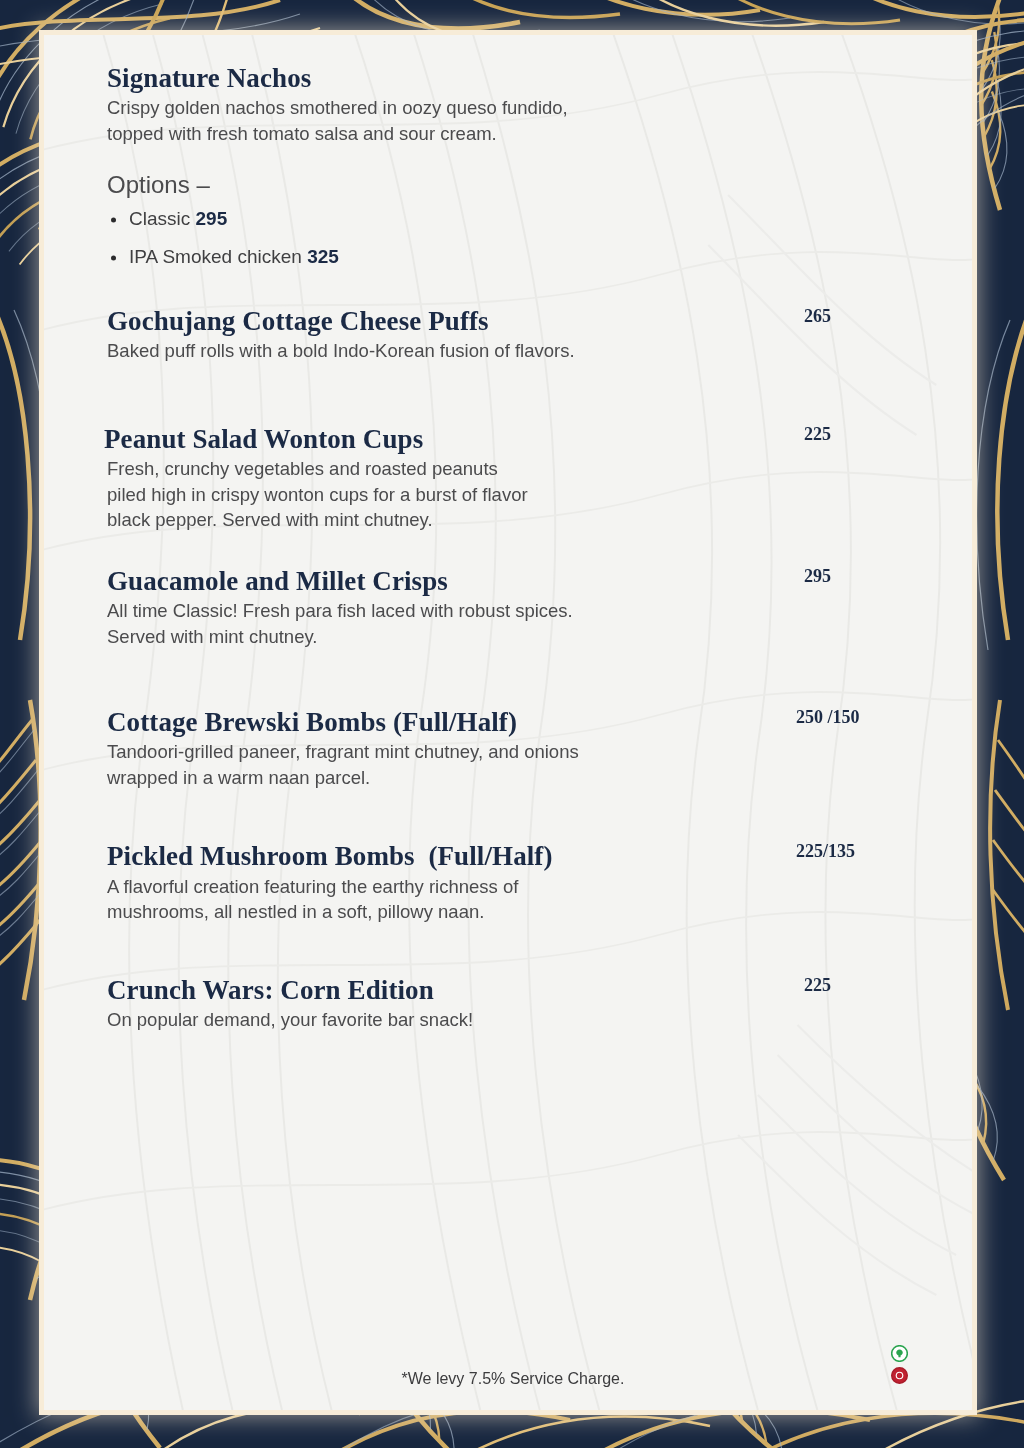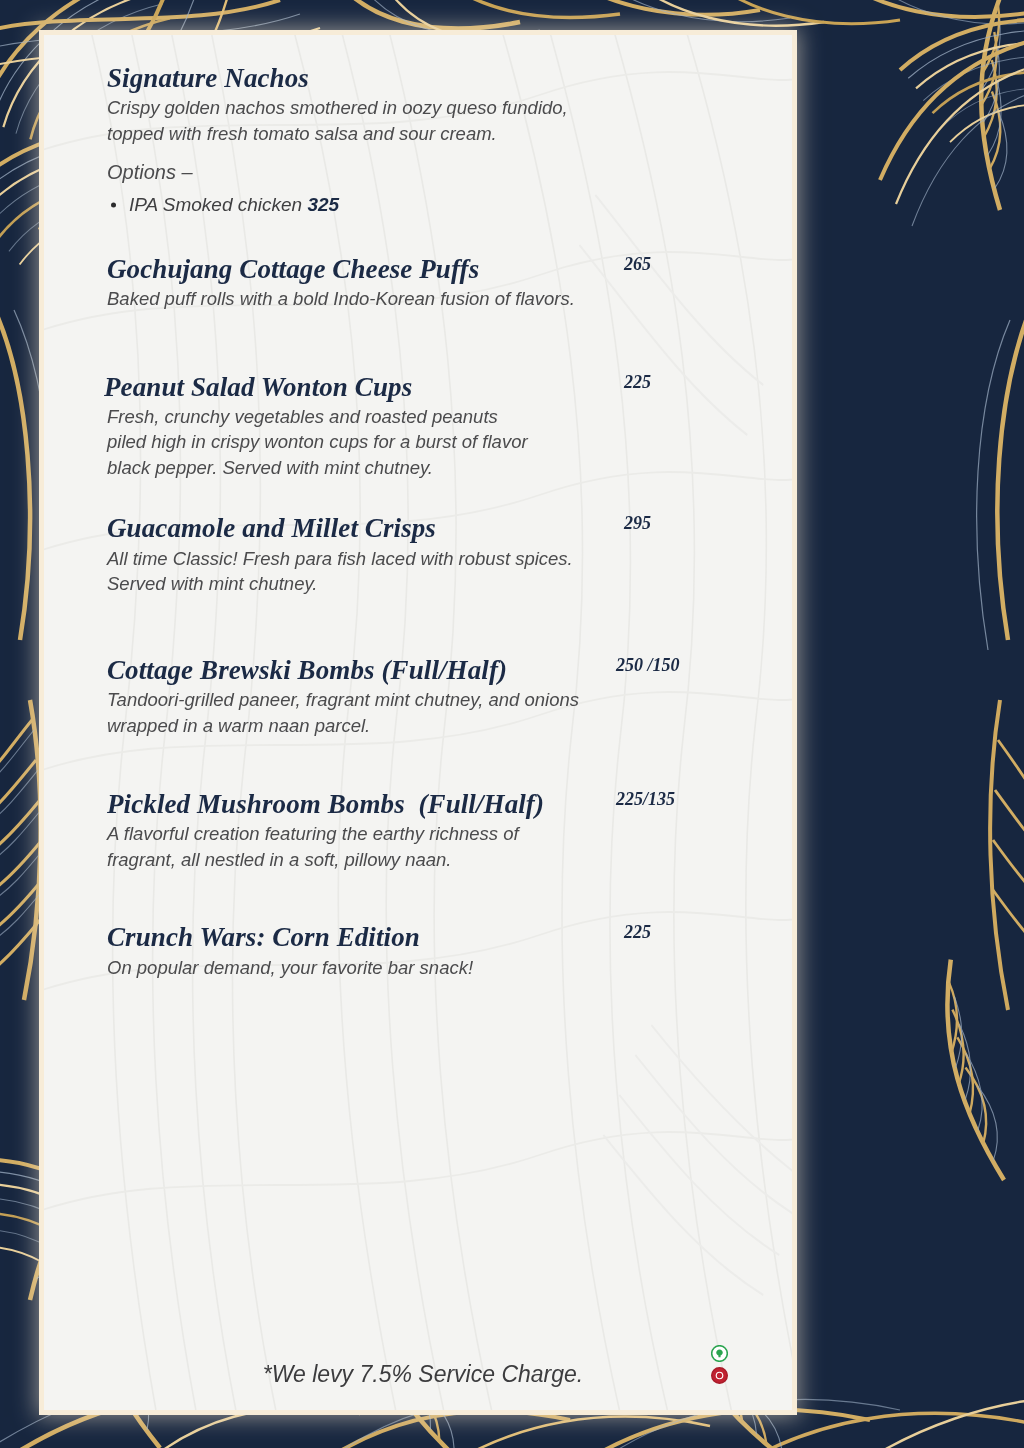--- a/index.html
+++ b/index.html
@@ -22,25 +22,24 @@
   .border-art{
     position:absolute; inset:0;
     pointer-events:none;
   }
   .border-art svg{ display:block; width:1024px; height:1448px; }
 
   
   .paper{
     position:absolute;
     left:44px; top:35px;
-    width:748px; height:1375px;
+    width:928px; height:1375px;
     background:#c4b5fd;
     box-shadow:0 0 0 5px #f7ecd8, 0 0 22px 7px rgba(247,234,210,.55);
     overflow:hidden;
-    font-style:italic;
   }
   .paper-watermark{
     position:absolute; inset:0;
     opacity:1;
     pointer-events:none;
   }
   .paper-watermark svg{ display:block; width:100%; height:100%; }
 
   .content{
     position:relative;
@@ -84,24 +83,24 @@
     font-size:18.5px;
     line-height:1.38;
     color:#4b4b4d;
     margin-top:1px;
     white-space:pre-line;
   }
 
   
   .options-label{
     font-family:"Liberation Sans", sans-serif;
-    font-size:20px;
+    font-size:24px;
     line-height:1.38;
     color:#4b4b4d;
-    margin-top:13px;
+    margin-top:22px;
   }
   .options{ list-style:none; margin-top:7px; }
   .options li{
     font-family:"Liberation Sans", sans-serif;
     font-size:19px;
     color:#3f3f41;
     margin-bottom:15px;
     padding-left:22px;
     position:relative;
     line-height:1.2;
@@ -120,21 +119,21 @@
 
   
   .footer{
     position:absolute;
     left:0; right:0; bottom:22px;
     z-index:3;
   }
   .footer-note{
     text-align:center;
     font-family:"Liberation Sans", sans-serif;
-    font-size:23px;
+    font-size:16px;
     color:#3c3c3e;
     padding-left:10px;
   }
   .diet-marks{
     position:absolute;
     right:64px; bottom:4px;
     display:flex; flex-direction:column;
     align-items:center; gap:5px;
   }
   .mark{ width:17px; height:17px; display:block; }
@@ -304,20 +303,25 @@
 
       <div class="item" style="margin-bottom:4px;">
         <div class="item-main">
           <div class="item-name">Signature Nachos</div>
           <div class="item-desc">Crispy golden nachos smothered in oozy queso fundido,
 topped with fresh tomato salsa and sour cream.</div>
           <div class="options-label">Options –</div>
           <ul class="options">
             <li>
               <span class="dot"></span>
+              <span>Classic</span>
+              <span class="opt-price">295</span>
+            </li>
+            <li>
+              <span class="dot"></span>
               <span>IPA Smoked chicken</span>
               <span class="opt-price">325</span>
             </li>
           </ul>
         </div>
         <div class="item-price"></div>
       </div>
 
       <div class="item" style="margin-top:22px;">
         <div class="item-main">
@@ -352,21 +356,21 @@
           <div class="item-desc">Tandoori-grilled paneer, fragrant mint chutney, and onions
 wrapped in a warm naan parcel.</div>
         </div>
         <div class="item-price" style="min-width:136px;">250 /150</div>
       </div>
 
       <div class="item" style="margin-top:51px;">
         <div class="item-main">
           <div class="item-name">Pickled Mushroom Bombs  (Full/Half)</div>
           <div class="item-desc">A flavorful creation featuring the earthy richness of
-fragrant, all nestled in a soft, pillowy naan.</div>
+mushrooms, all nestled in a soft, pillowy naan.</div>
         </div>
         <div class="item-price" style="min-width:136px;">225/135</div>
       </div>
 
       <div class="item" style="margin-top:50px;">
         <div class="item-main">
           <div class="item-name">Crunch Wars: Corn Edition</div>
           <div class="item-desc">On popular demand, your favorite bar snack!</div>
         </div>
         <div class="item-price">225</div>

